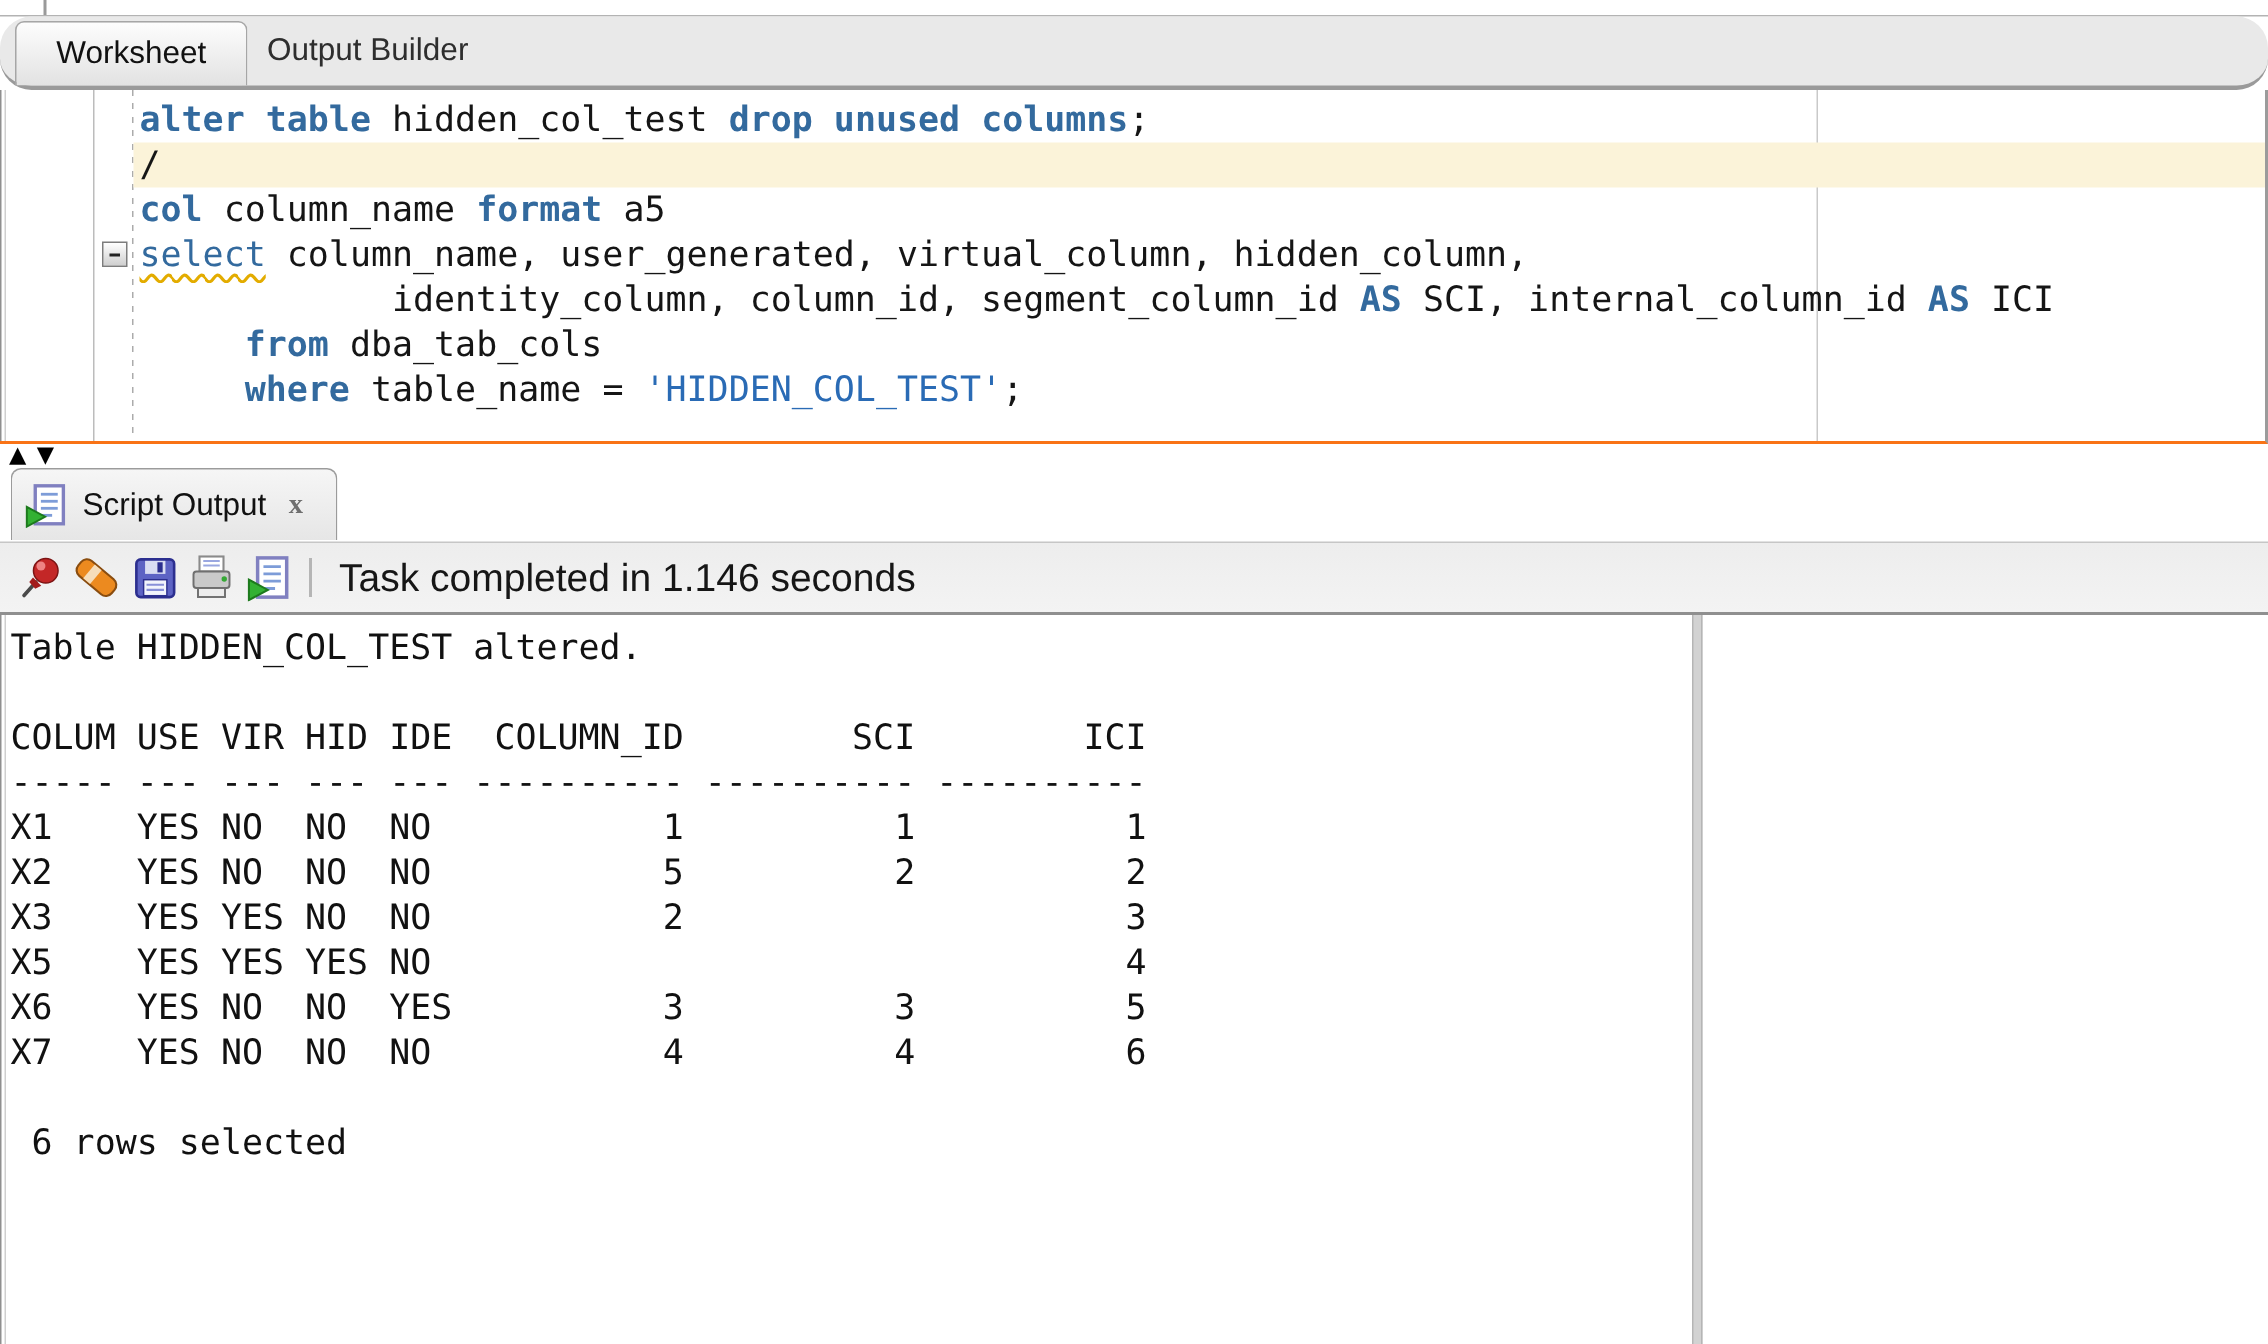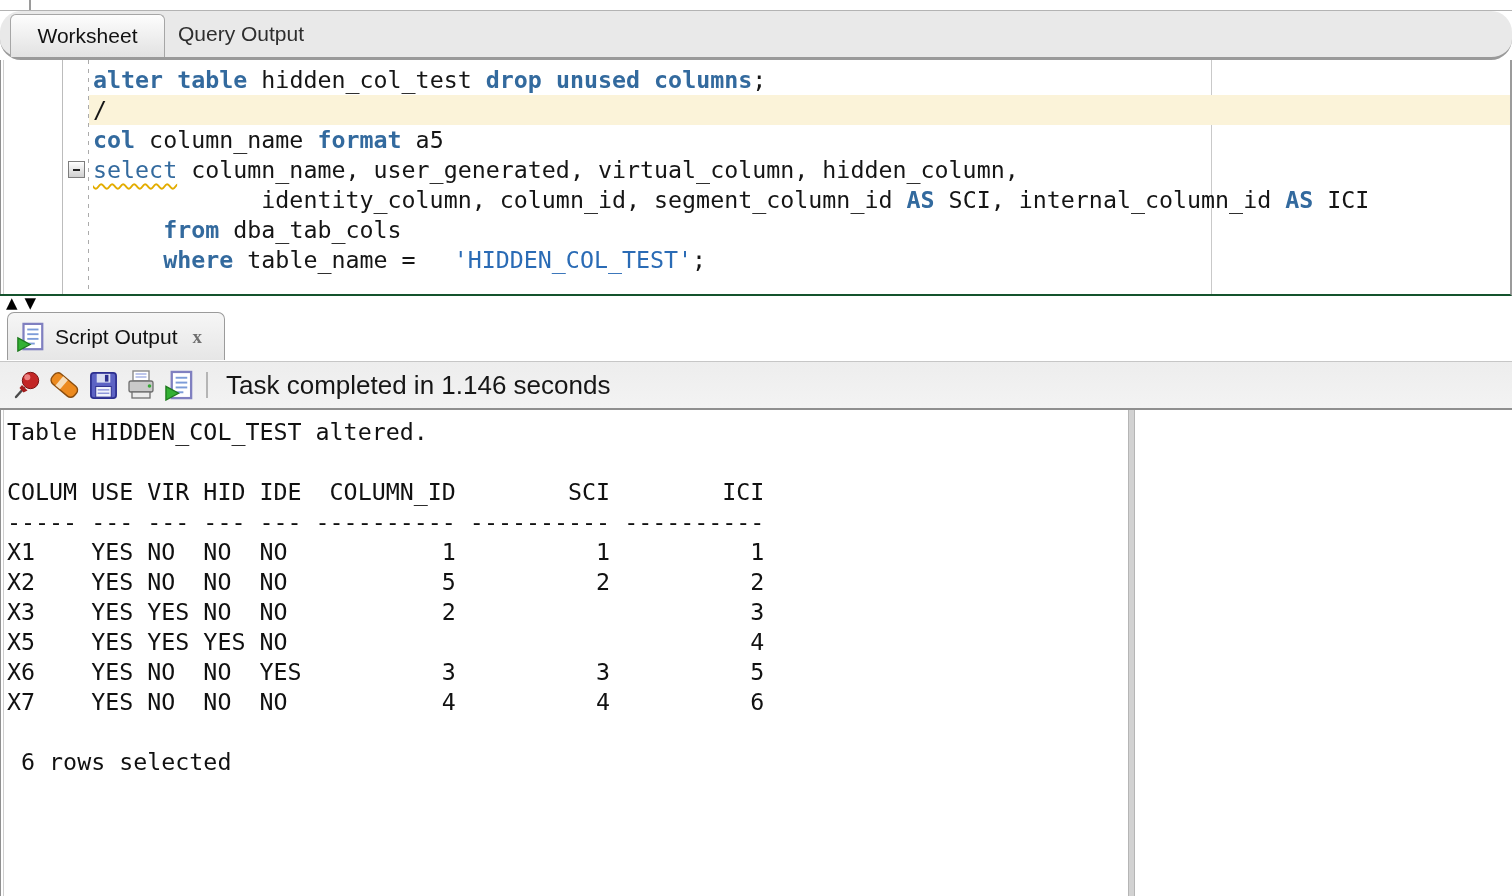--- a/index.html
+++ b/index.html
@@ -17,42 +17,42 @@
   .ws-tab{position:absolute;left:10px;top:3px;width:153px;height:42px;
           background:linear-gradient(#fdfdfd,#e2e2e2);
           border:1px solid #a6a6a6;border-bottom:none;border-radius:6px 6px 0 0;
           display:flex;align-items:center;justify-content:center;
           font-size:21px;color:#111;}
   .qb-label{position:absolute;left:178px;top:0;height:46px;display:flex;align-items:center;
             font-size:21px;color:#2e2e2e;}
 
   
   #editor{position:absolute;left:0;top:60px;width:1510px;height:234px;background:#fff;
-          border-bottom:2px solid #14532d;border-right:2px solid #9b9b9b;overflow:hidden;}
+          border-bottom:2px solid #f97316;border-right:2px solid #9b9b9b;overflow:hidden;}
   .dbl-a{position:absolute;left:0;top:0;width:1px;height:100%;background:#8f8f8f;}
   .dbl-b{position:absolute;left:3px;top:0;width:1px;height:100%;background:#cfcfcf;}
   #editor .gutter-solid{position:absolute;left:62px;top:0;width:1px;height:100%;background:#bcbcbc;}
   #editor .gutter-dashed{position:absolute;left:88px;top:0;width:1px;height:100%;
       background:repeating-linear-gradient(to bottom,#ababab 0 4px,transparent 4px 9px);}
   #editor .margin-line{position:absolute;left:1211px;top:0;width:1px;height:100%;background:#c9c9c9;z-index:0;}
   #editor .cur-line{position:absolute;left:89px;top:35px;right:0;height:30px;background:var(--curline,#fbf3d9);z-index:1;}
   #editor .fold-box{position:absolute;left:68px;top:101px;width:15px;height:15px;z-index:3;
       border:1px solid #7d7d7d;background:linear-gradient(#ffffff,#cfcfcf);
       display:flex;align-items:center;justify-content:center;}
   #editor .fold-box::after{content:"";width:7px;height:2px;background:#222;}
   #code{position:absolute;left:93px;top:5px;z-index:2;
         font-family:"DejaVu Sans Mono","Liberation Mono",monospace;
         font-size:23.3px;line-height:30px;white-space:pre;color:#151515;}
   .code-line{height:30px;}
   .tok-kw{color:var(--kw,#336a9e);font-weight:bold;}
   .tok-kwu{color:var(--kw,#336a9e);font-weight:normal;
            text-decoration:underline;text-decoration-style:wavy;
            text-decoration-color:var(--err,#e3ac00);text-decoration-thickness:2px;
            text-underline-offset:5px;}
-  .tok-str{color:var(--str,#2a6bb5);margin-left:24px;}
+  .tok-str{color:var(--str,#2a6bb5);}
   .tok-pl{color:#151515;}
 
   
   #vsplit{position:absolute;left:0;top:296px;width:1512px;height:16px;background:#fff;}
   #vsplit .tri{position:absolute;top:0px;left:6px;font-size:15px;color:#000;letter-spacing:7px;
                font-family:"DejaVu Sans",sans-serif;line-height:14px;cursor:pointer;}
 
   
   #outtab-row{position:absolute;left:0;top:312px;width:1512px;height:49px;background:#fff;}
   .out-tab{position:absolute;left:7px;top:0;height:48px;min-width:218px;
@@ -88,21 +88,21 @@
 
   <div id="top-strip">
     <div class="vline"></div>
   </div>
 
   <div id="tabbar">
     <div class="ws-tab">
       <span>Worksheet</span>
     </div>
     <div class="qb-label">
-      <span>Query Output</span>
+      <span>Output Builder</span>
     </div>
   </div>
 
   <div id="editor">
     <div class="dbl-a"></div>
     <div class="dbl-b"></div>
     <div class="gutter-solid"></div>
     <div class="gutter-dashed"></div>
     <div class="margin-line"></div>
     <div class="cur-line"></div>

